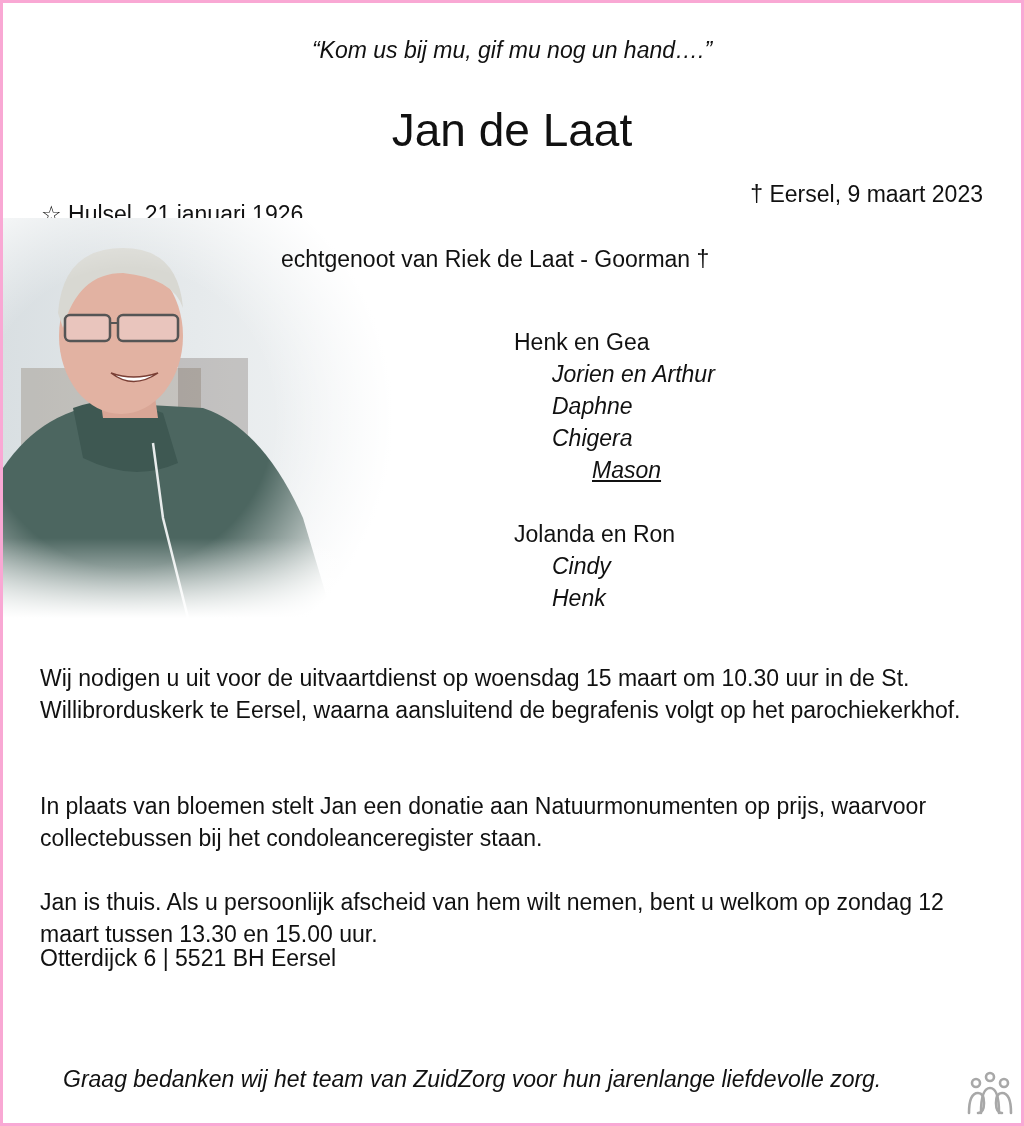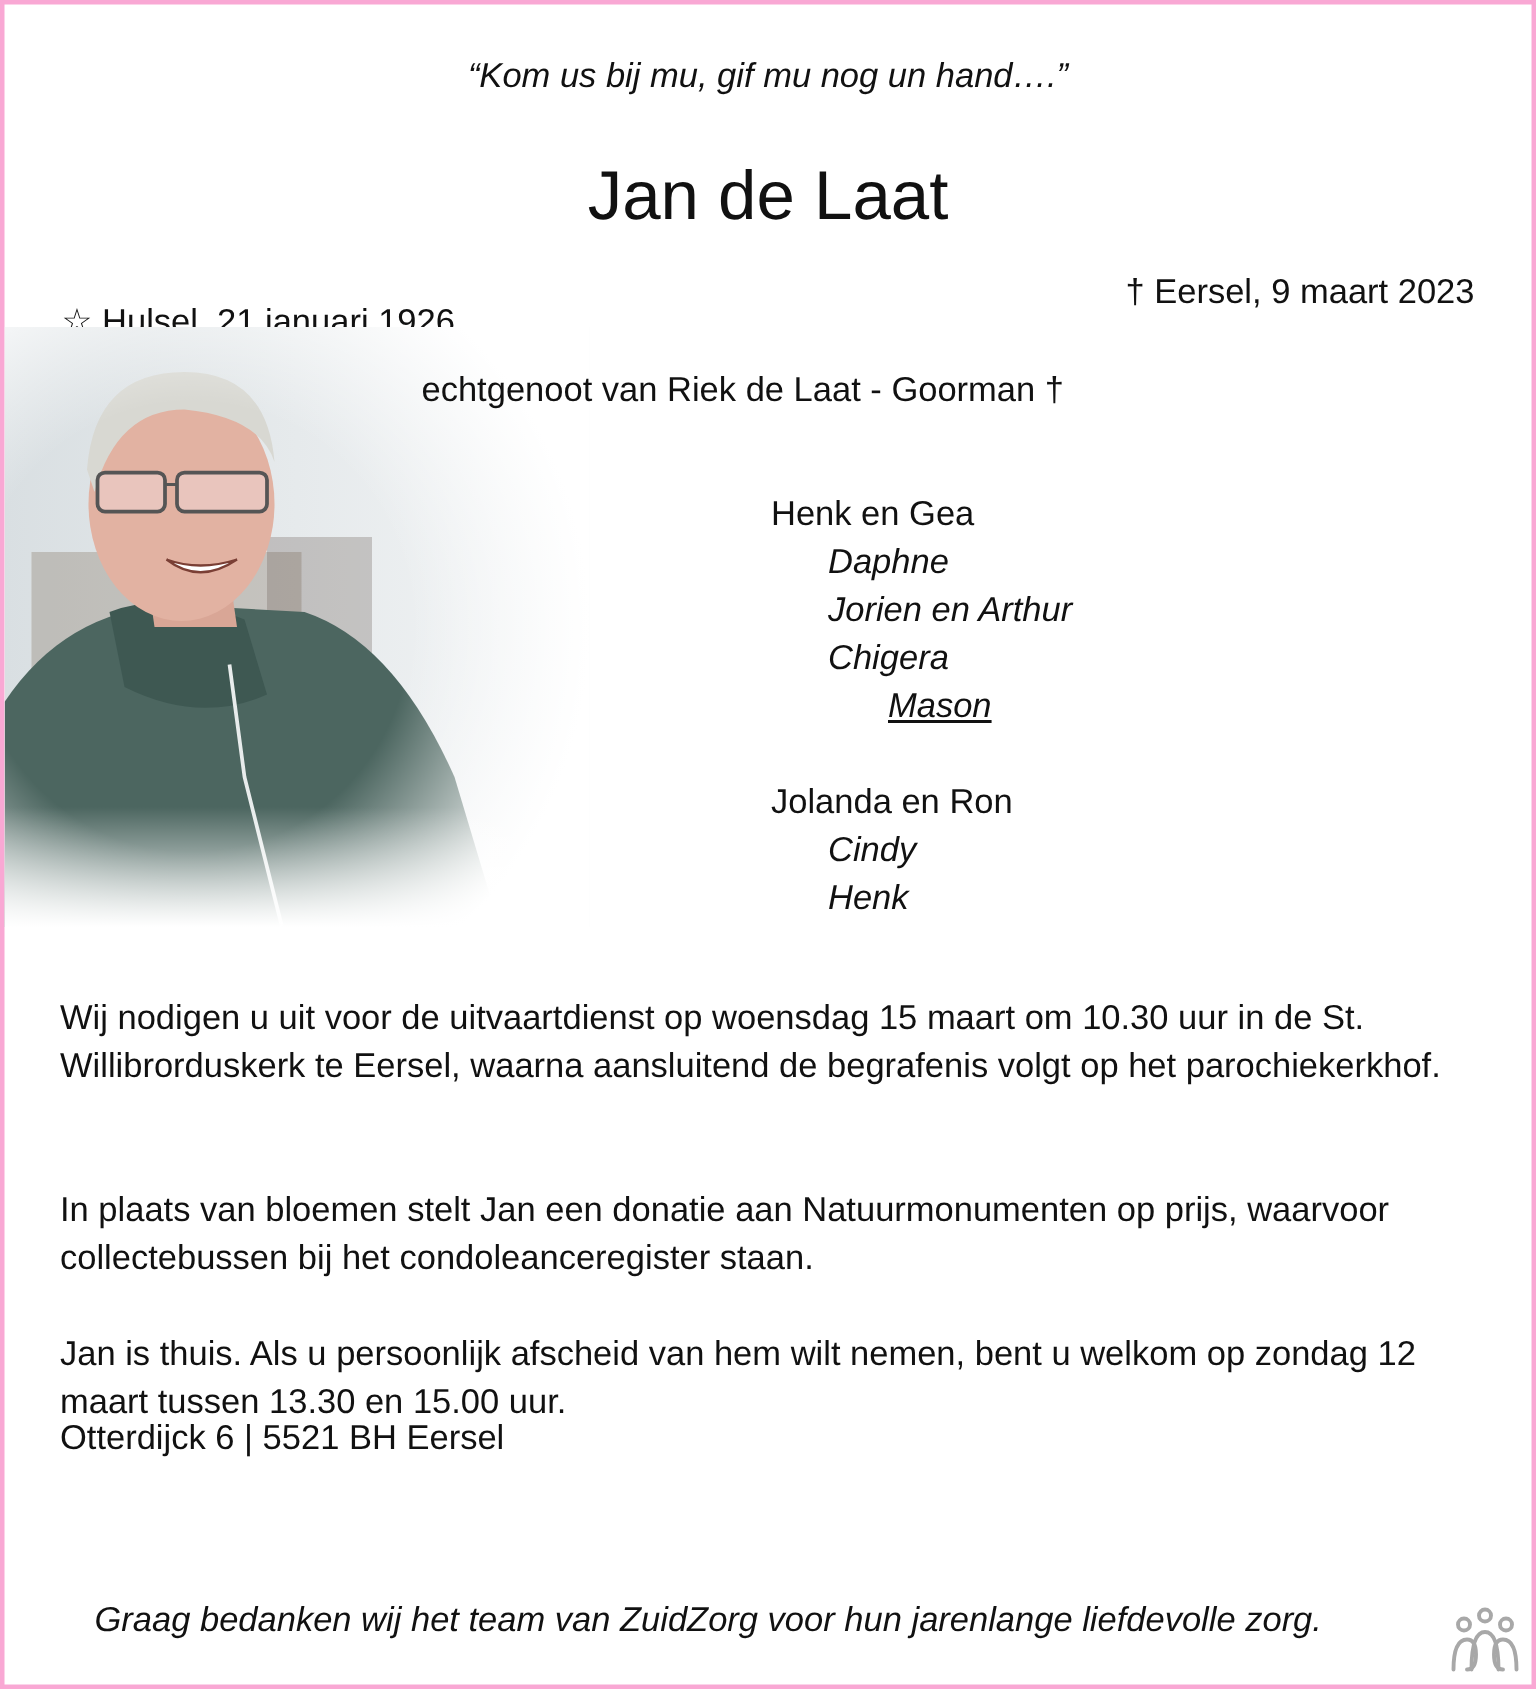--- a/index.html
+++ b/index.html
@@ -101,22 +101,22 @@
 
       <rect width="390" height="400" fill="url(#fade)"></rect>
       <rect width="390" height="400" fill="url(#bottomfade)"></rect>
     </svg>
   </div>
 
   <div class="abs spouse">echtgenoot van Riek de Laat - Goorman †</div>
 
   <div class="abs family">
     <div class="row l0">Henk en Gea</div>
+    <div class="row l1">Jorien en Arthur</div>
     <div class="row l1">Daphne</div>
-    <div class="row l1">Jorien en Arthur</div>
     <div class="row l1">Chigera</div>
     <div class="row l2">Mason</div>
     <div class="gap"></div>
     <div class="row l0">Jolanda en Ron</div>
     <div class="row l1">Cindy</div>
     <div class="row l1">Henk</div>
   </div>
 
   <div class="abs body-text p1">Wij nodigen u uit voor de uitvaartdienst op woensdag 15 maart om 10.30 uur in de St. Willibrorduskerk te Eersel, waarna aansluitend de begrafenis volgt op het parochiekerkhof.</div>
   <div class="abs body-text p2">In plaats van bloemen stelt Jan een donatie aan Natuurmonumenten op prijs, waarvoor collectebussen bij het condoleanceregister staan.</div>

